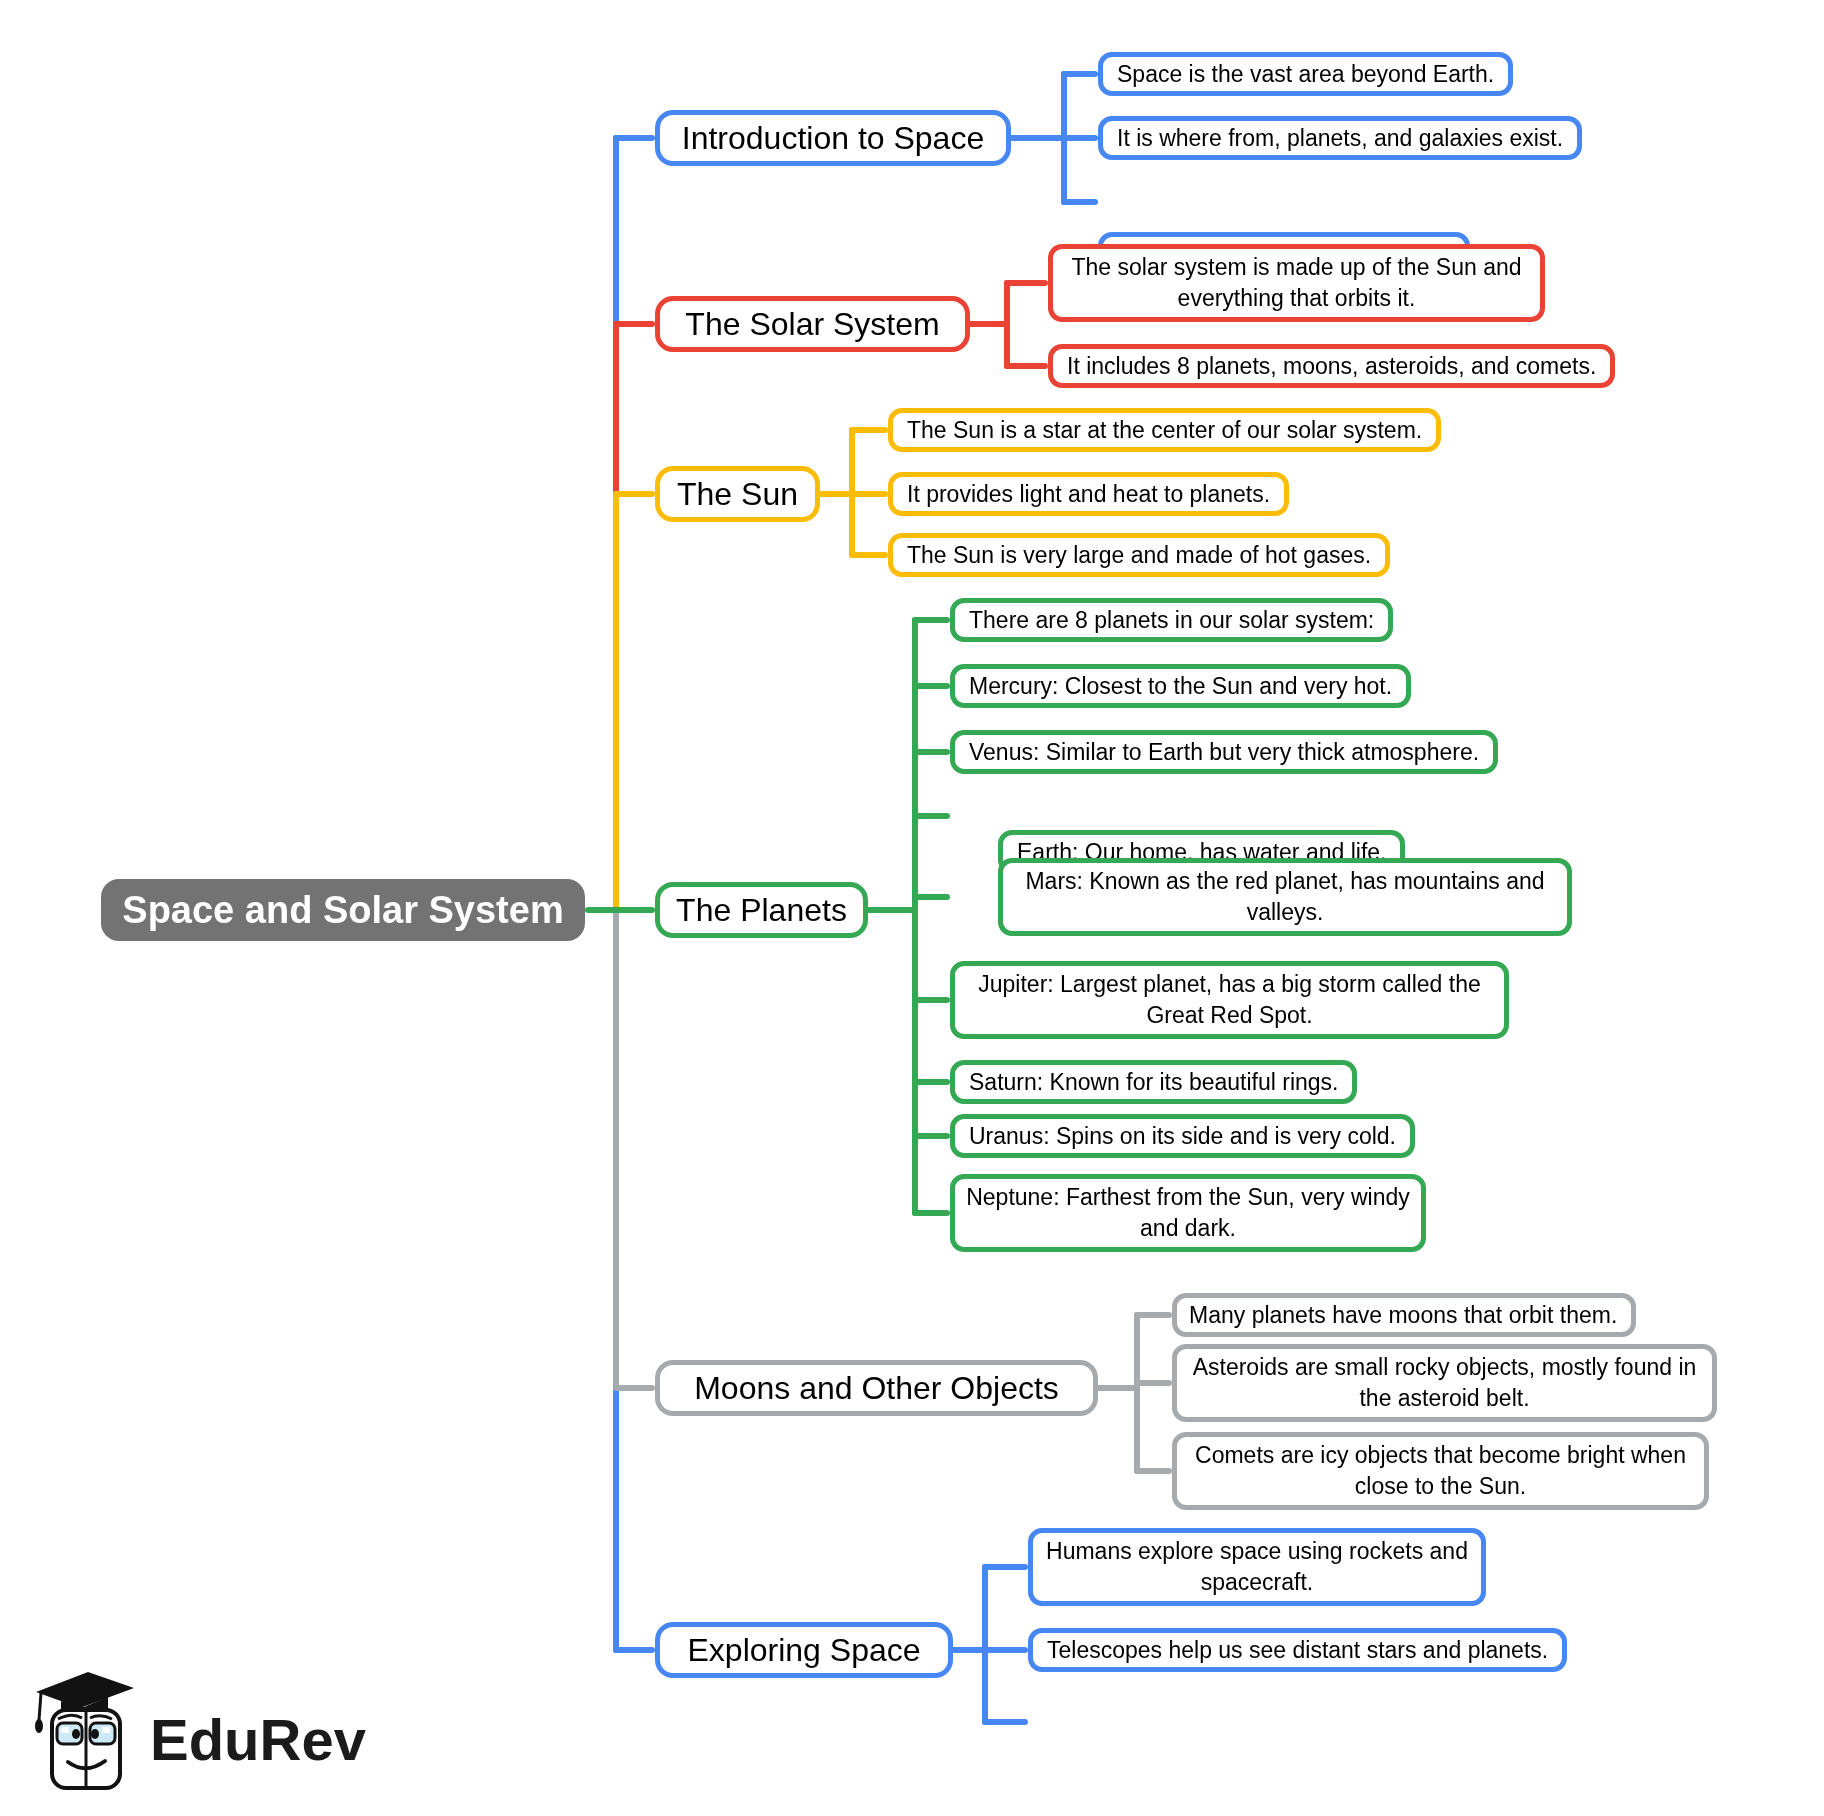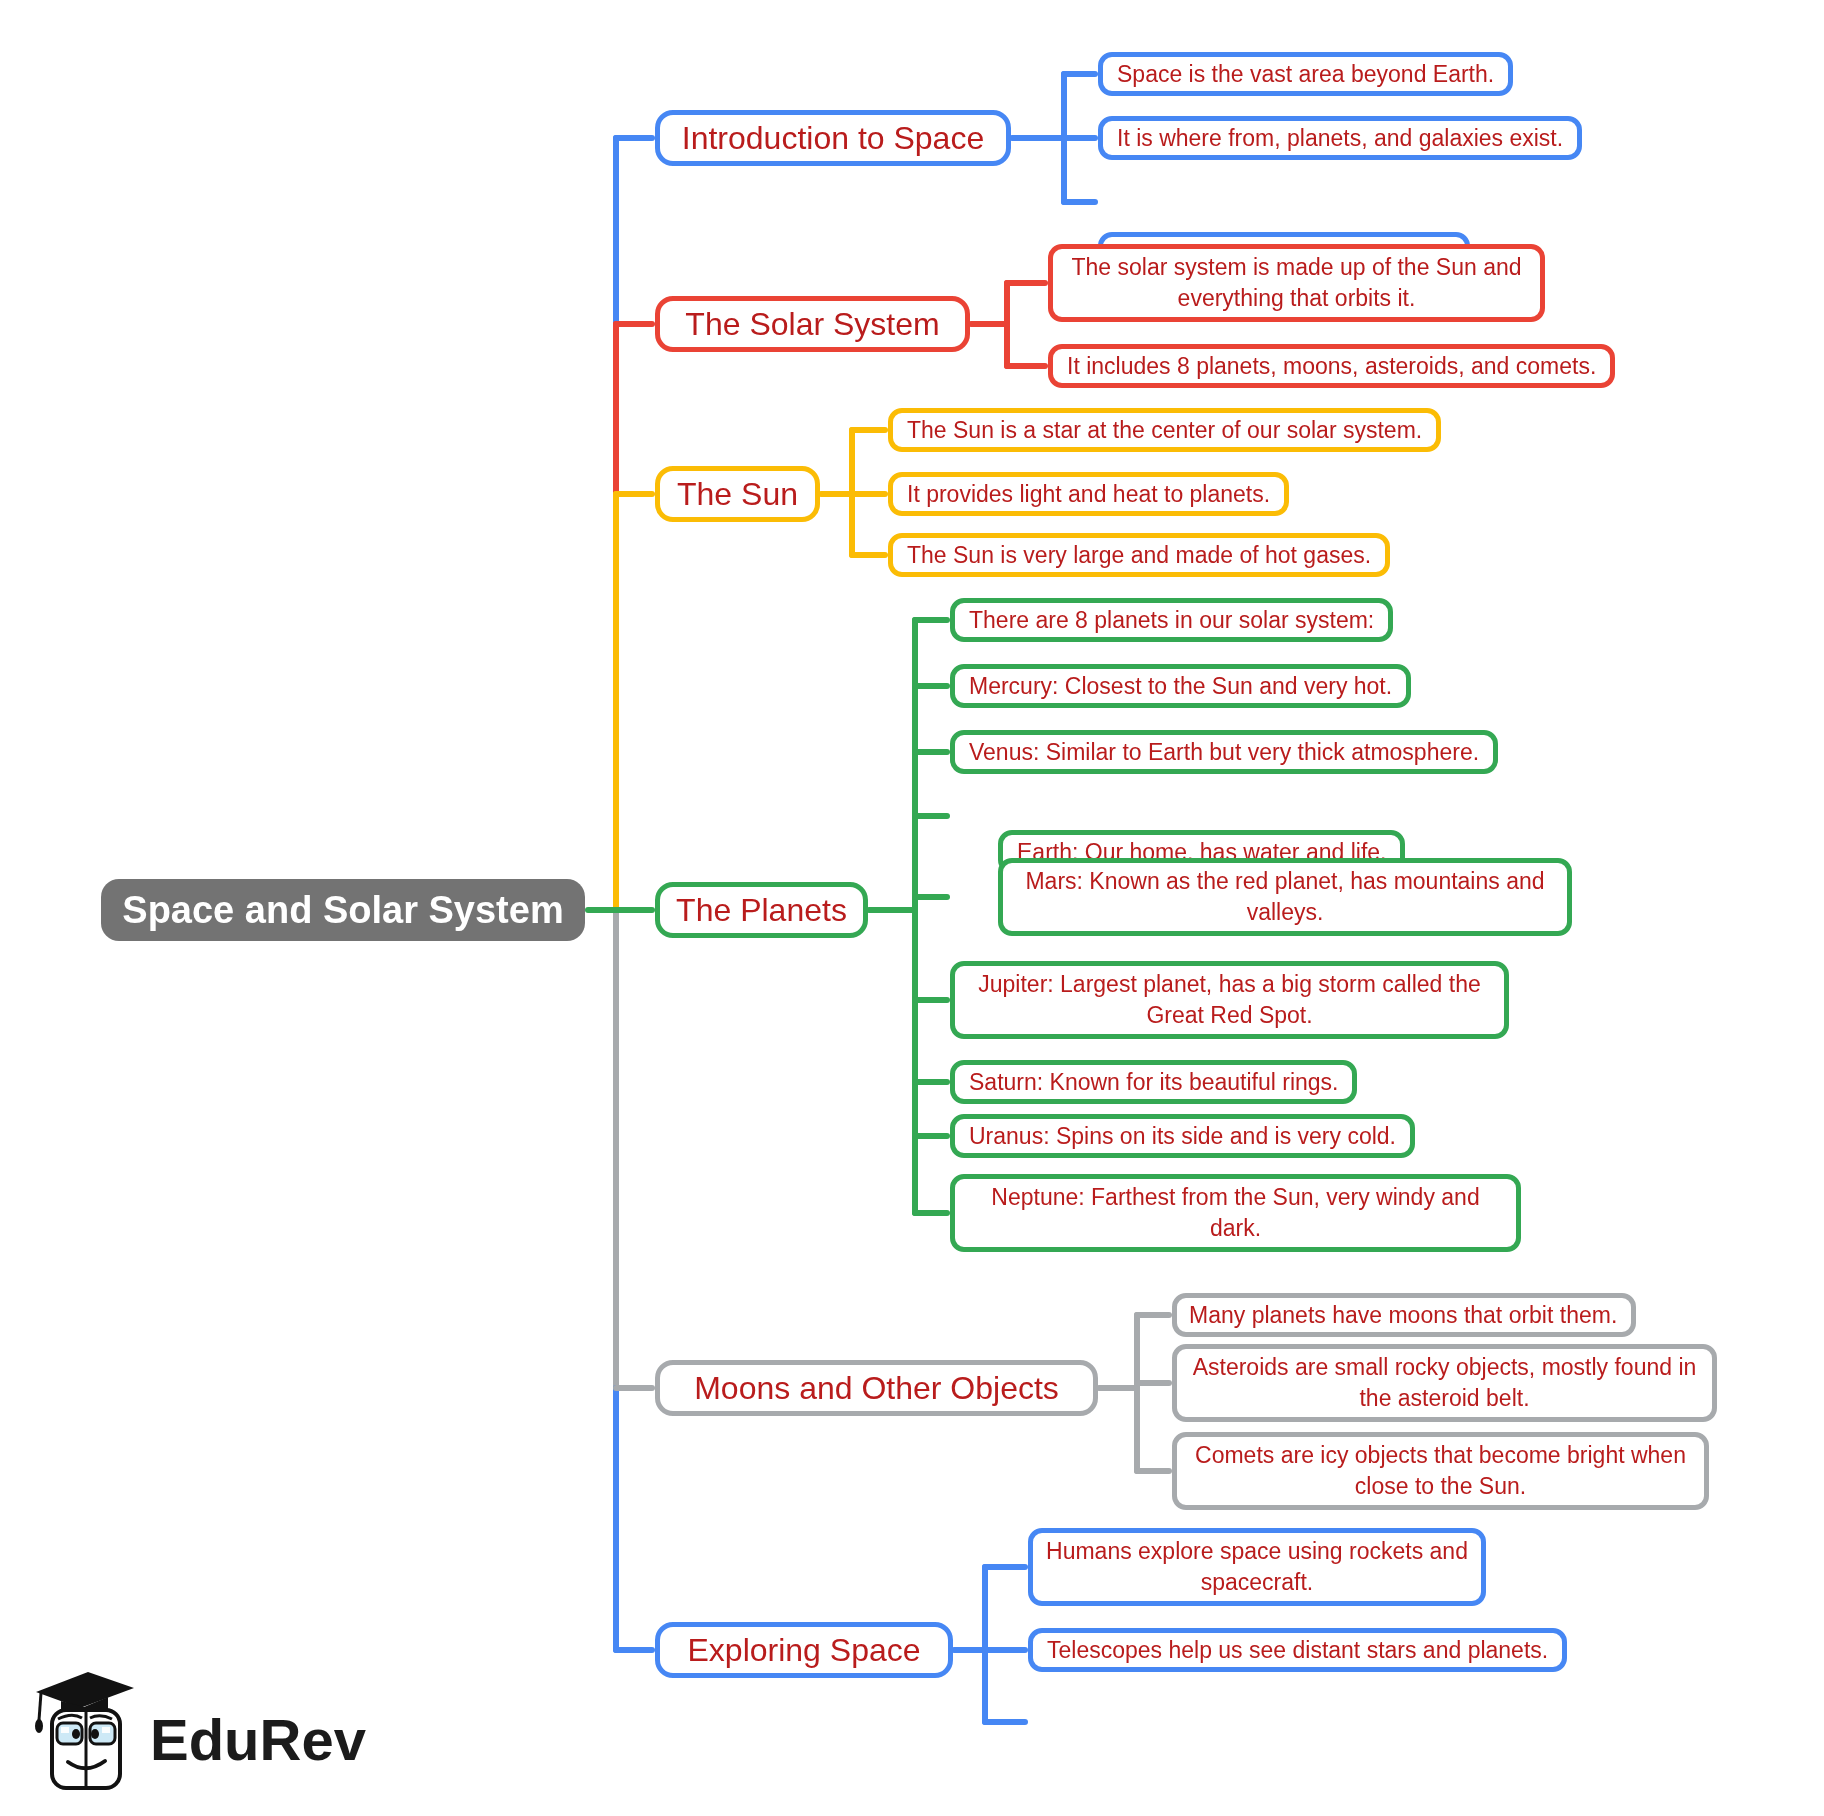--- a/index.html
+++ b/index.html
@@ -5,21 +5,21 @@
   html,body{margin:0;padding:0;}
   body{
     width:1824px;height:1816px;position:relative;background:#ffffff;
     font-family:"Liberation Sans", sans-serif;color:#111;overflow:hidden;
   }
   #mindmap{position:absolute;left:0;top:0;width:1824px;height:1816px;}
   .ln{position:absolute;border-radius:3px;}
   .node{
     position:absolute;background:#fff;border:5px solid #999;border-radius:14px;
     display:flex;align-items:center;justify-content:center;
-    box-sizing:border-box;color:#b91c1c;
+    box-sizing:border-box;color:#000000;
   }
   .child{font-size:23px;}
   .child.single{white-space:nowrap;padding:0 14px;height:44px;}
   .child.two{text-align:center;line-height:31px;padding:2px 10px;height:78px;}
   .blabel{
     font-size:32px;white-space:nowrap;height:56px;border-width:5px;
     border-radius:18px;padding:0 10px;
   }
   .root{
     background:#737373;color:#ffffff;font-weight:bold;font-size:38px;
@@ -82,21 +82,21 @@
     <div class="ln" style="left: 912px; top: 1210px; width: 38px; height: 6px; background: rgb(52, 168, 83);"></div>
     <div class="node blabel" style="left: 655px; top: 882px; width: 213px; border-color: rgb(52, 168, 83);">The Planets</div>
     <div class="node child single" style="left: 950px; border-color: rgb(52, 168, 83); top: 598px;">There are 8 planets in our solar system:</div>
     <div class="node child single" style="left: 950px; border-color: rgb(52, 168, 83); top: 664px;">Mercury: Closest to the Sun and very hot.</div>
     <div class="node child single" style="left: 950px; border-color: rgb(52, 168, 83); top: 730px;">Venus: Similar to Earth but very thick atmosphere.</div>
     <div class="node child single" style="left: 950px; border-color: rgb(52, 168, 83); top: 830px; margin-left: 48px;">Earth: Our home, has water and life.</div>
     <div class="node child two" style="left: 998px; border-color: rgb(52, 168, 83); top: 858px; width: 574px;">Mars: Known as the red planet, has mountains and valleys.</div>
     <div class="node child two" style="left: 950px; border-color: rgb(52, 168, 83); top: 961px; width: 559px;">Jupiter: Largest planet, has a big storm called the Great Red Spot.</div>
     <div class="node child single" style="left: 950px; border-color: rgb(52, 168, 83); top: 1060px;">Saturn: Known for its beautiful rings.</div>
     <div class="node child single" style="left: 950px; border-color: rgb(52, 168, 83); top: 1114px;">Uranus: Spins on its side and is very cold.</div>
-    <div class="node child two" style="left: 950px; border-color: rgb(52, 168, 83); top: 1174px; width: 571px;">Neptune: Farthest from the Sun, very windy and dark.</div>
+    <div class="node child two" style="left: 950px; border-color: rgb(52, 168, 83); top: 1174px; width: 476px;">Neptune: Farthest from the Sun, very windy and dark.</div>
     <div class="ln" style="left: 613px; top: 1385px; width: 42px; height: 6px; background: rgb(167, 170, 173);"></div>
     <div class="ln" style="left: 1096px; top: 1385px; width: 44px; height: 6px; background: rgb(167, 170, 173);"></div>
     <div class="ln" style="left: 1134px; top: 1312px; width: 6px; height: 162px; background: rgb(167, 170, 173);"></div>
     <div class="ln" style="left: 1134px; top: 1312px; width: 38px; height: 6px; background: rgb(167, 170, 173);"></div>
     <div class="ln" style="left: 1134px; top: 1380px; width: 38px; height: 6px; background: rgb(167, 170, 173);"></div>
     <div class="ln" style="left: 1134px; top: 1468px; width: 38px; height: 6px; background: rgb(167, 170, 173);"></div>
     <div class="node blabel" style="left: 655px; top: 1360px; width: 443px; border-color: rgb(167, 170, 173);">Moons and Other Objects</div>
     <div class="node child single" style="left: 1172px; border-color: rgb(167, 170, 173); top: 1293px; padding-left: 12px;">Many planets have moons that orbit them.</div>
     <div class="node child two" style="left: 1172px; border-color: rgb(167, 170, 173); top: 1344px; width: 545px;">Asteroids are small rocky objects, mostly found in the asteroid belt.</div>
     <div class="node child two" style="left: 1172px; border-color: rgb(167, 170, 173); top: 1432px; width: 537px;">Comets are icy objects that become bright when close to the Sun.</div>

